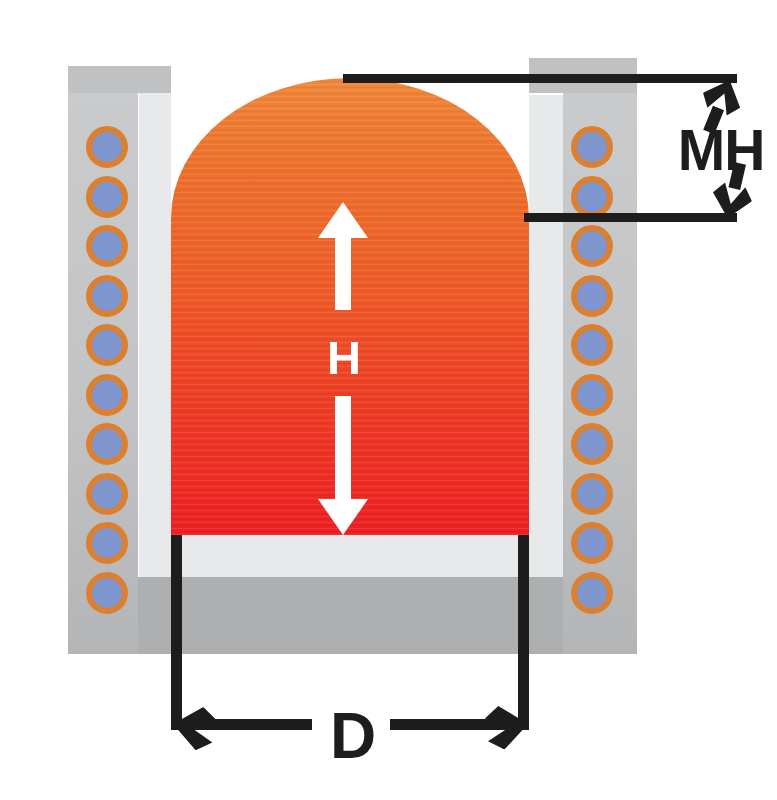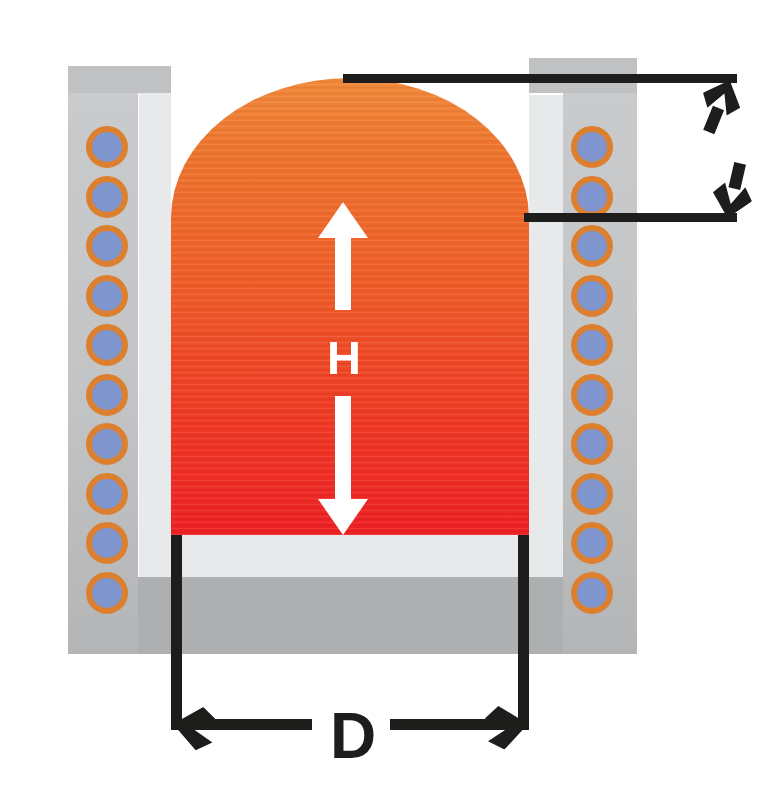--- a/index.html
+++ b/index.html
@@ -133,20 +133,21 @@
   <div class="dim mh-line-top"></div>
   <div class="dim mh-line-bottom"></div>
   <div class="mh-arrow-up">
     <div class="chev up"></div>
     <div class="shaft dim"></div>
   </div>
   <div class="mh-arrow-down">
     <div class="shaft dim"></div>
     <div class="chev down"></div>
   </div>
+  <div class="lbl lbl-mh">MH</div>
 
   <div class="h-arrow-up">
     <div class="head"></div>
     <div class="shaft"></div>
   </div>
   <div class="lbl lbl-h">H</div>
   <div class="h-arrow-down">
     <div class="shaft"></div>
     <div class="head"></div>
   </div>

